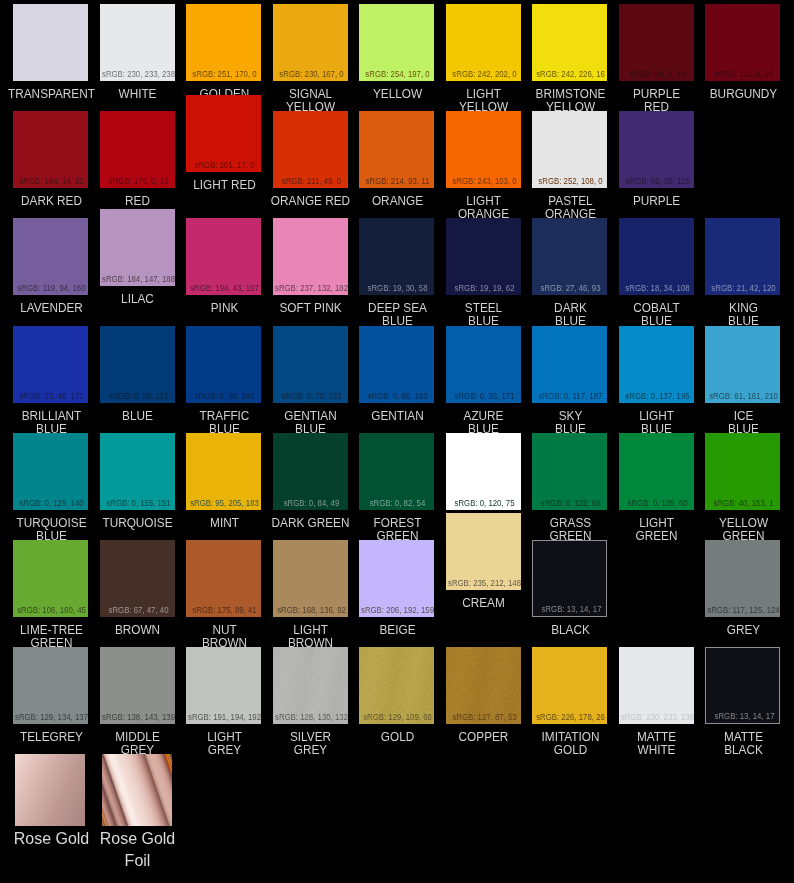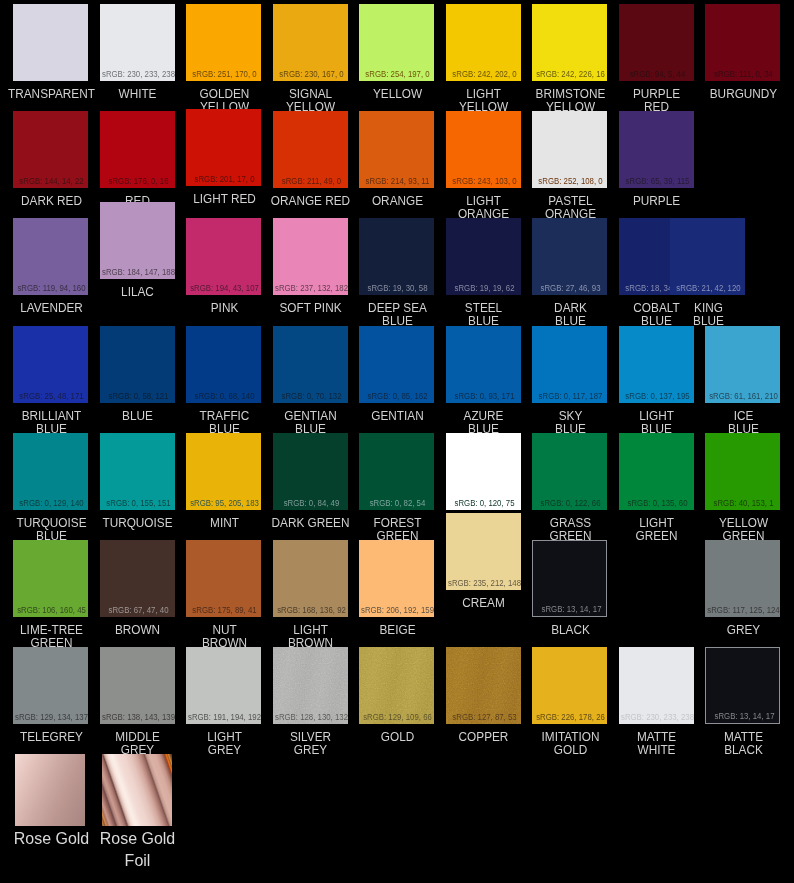--- a/index.html
+++ b/index.html
@@ -131,21 +131,21 @@
       </div>
   </div>
   <div class="cell" style="left:99.85px;top:111.20px">
     <div class="sw" style="background:#b20311">
       <div class="rgb" style="color:#500b10">sRGB: 176, 0, 16</div>
     </div>
     <div class="nm">
         <span class="ln">RED</span>
       </div>
   </div>
-  <div class="cell" style="left:186.30px;top:109px">
+  <div class="cell" style="left:186.30px;top:95px">
     <div class="sw" style="background:#cd1104">
       <div class="rgb" style="color:#5a100b">sRGB: 201, 17, 0</div>
     </div>
     <div class="nm">
         <span class="ln">LIGHT RED</span>
       </div>
   </div>
   <div class="cell" style="left:272.75px;top:111.20px">
     <div class="sw" style="background:#d73004">
       <div class="rgb" style="color:#5e1c0b">sRGB: 211, 49, 0</div>
@@ -189,21 +189,21 @@
       </div>
   </div>
   <div class="cell" style="left:13.40px;top:218.40px">
     <div class="sw" style="background:#775f9e">
       <div class="rgb" style="color:#3a2e46">sRGB: 119, 94, 160</div>
     </div>
     <div class="nm">
         <span class="ln">LAVENDER</span>
       </div>
   </div>
-  <div class="cell" style="left:99.85px;top:202px">
+  <div class="cell" style="left:99.85px;top:209px">
     <div class="sw" style="background:#b794bf">
       <div class="rgb" style="color:#524252">sRGB: 184, 147, 188</div>
     </div>
     <div class="nm">
         <span class="ln">LILAC</span>
       </div>
   </div>
   <div class="cell" style="left:186.30px;top:218.40px">
     <div class="sw" style="background:#c22a6c">
       <div class="rgb" style="color:#561a33">sRGB: 194, 43, 107</div>
@@ -249,21 +249,21 @@
   </div>
   <div class="cell" style="left:618.55px;top:218.40px">
     <div class="sw" style="background:#16226a">
       <div class="rgb" style="color:#888fb4">sRGB: 18, 34, 108</div>
     </div>
     <div class="nm">
         <span class="ln">COBALT</span>
         <span class="ln">BLUE</span>
       </div>
   </div>
-  <div class="cell" style="left:670px;top:218.40px">
+  <div class="cell" style="left:705.00px;top:218.40px">
     <div class="sw" style="background:#192a78">
       <div class="rgb" style="color:#8a92ba">sRGB: 21, 42, 120</div>
     </div>
     <div class="nm">
         <span class="ln">KING</span>
         <span class="ln">BLUE</span>
       </div>
   </div>
   <div class="cell" style="left:13.40px;top:325.60px">
     <div class="sw" style="background:#1a30a8">
@@ -450,21 +450,21 @@
   <div class="cell" style="left:272.75px;top:540.00px">
     <div class="sw" style="background:#aa8a5d">
       <div class="rgb" style="color:#4d3e2d">sRGB: 168, 136, 92</div>
     </div>
     <div class="nm">
         <span class="ln">LIGHT</span>
         <span class="ln">BROWN</span>
       </div>
   </div>
   <div class="cell" style="left:359.20px;top:540.00px">
-    <div class="sw" style="background:#fdba74">
+    <div class="sw" style="background:#c4b5fd">
       <div class="rgb" style="color:#5b5346">sRGB: 206, 192, 159</div>
     </div>
     <div class="nm">
         <span class="ln">BEIGE</span>
       </div>
   </div>
   <div class="cell" style="left:445.65px;top:513px">
     <div class="sw" style="background:#ead496">
       <div class="rgb" style="color:#655a43">sRGB: 235, 212, 148</div>
     </div>

